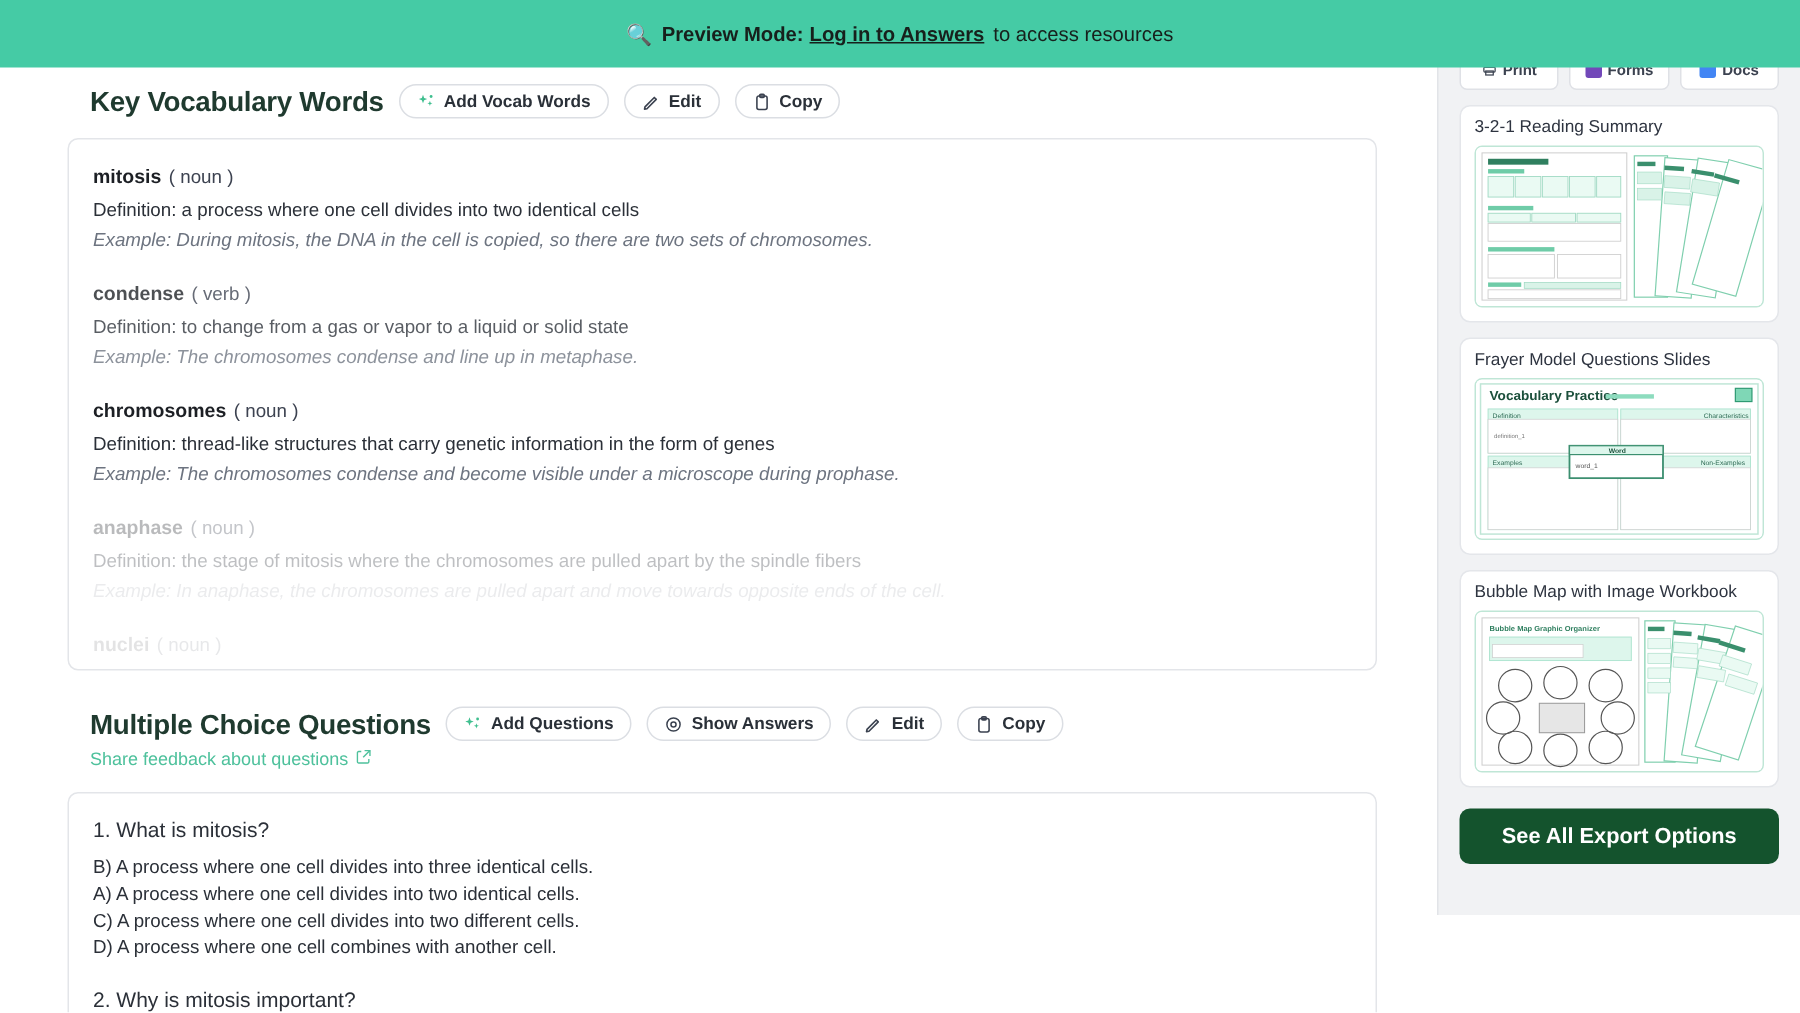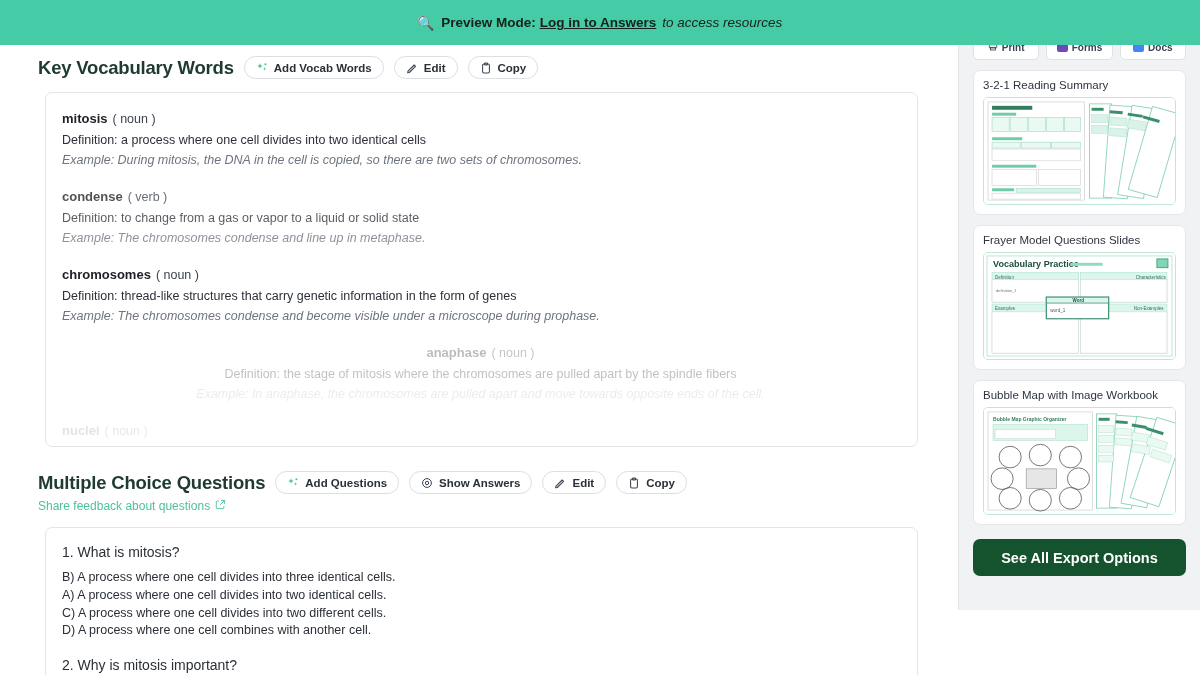--- a/index.html
+++ b/index.html
@@ -18,36 +18,36 @@
     display: flex; align-items: center; justify-content: center;
     z-index: 50;
     font-size: 13.5px; color: #17201c;
   }
   .preview-banner .mag { font-size: 14px; margin-right: 6px; line-height: 1; }
   .preview-banner .pm-label { font-weight: bold; }
   .preview-banner .pm-link {
     font-weight: bold; text-decoration: underline; color: #17201c;
     margin: 0 4px; cursor: pointer;
   }
-  .preview-banner .pm-tail { margin-left: 2px; font-style: italic; }
+  .preview-banner .pm-tail { margin-left: 2px; }
 
   
   .columns { display: flex; width: 1200px; height: 675px; }
   .main-col {
     width: 958px; height: 675px; background: #ffffff;
     padding: 56px 0 0 0; position: relative; overflow: hidden;
   }
   .side-col {
     width: 242px; height: 610px; background: #f1f2f4;
     border-left: 1px solid #e2e4e8;
     padding: 0 14px; position: relative; overflow: hidden;
   }
 
   
-  .section { padding: 0 40px 0 38px; }
+  .section { padding: 0 40px 0 60px; }
   .sec-head { display: flex; align-items: center; gap: 10px; }
   .sec-title {
     font-size: 18.5px; font-weight: bold; color: #1f3a2f; letter-spacing: -0.2px;
   }
   .pill {
     display: inline-flex; align-items: center; gap: 6px;
     height: 23px; padding: 0 11px;
     border: 1px solid #dbdee3; border-radius: 40px;
     background: #ffffff; font-size: 11.5px; color: #2a3038;
     font-weight: bold; white-space: nowrap; cursor: pointer;
@@ -70,21 +70,21 @@
 
   .vocab-entry { margin-bottom: 20px; }
   .vocab-entry:last-child { margin-bottom: 0; }
   .v-term { font-size: 13px; font-weight: bold; color: #1c1f24; }
   .v-pos { font-size: 12.5px; color: #3c4250; font-weight: normal; margin-left: 5px; }
   .v-def { font-size: 12.5px; color: #2b3038; margin-top: 6px; }
   .v-ex { font-size: 12.5px; color: #6d7480; font-style: italic; margin-top: 6px; }
 
   
   .fade-1 { opacity: 0.78; }
-  .fade-2 { opacity: 0.30; text-align: center; }
+  .fade-2 { opacity: 0.30; }
   .fade-3 { opacity: 0.12; }
   .vocab-entry.fade-2 .v-ex { opacity: 0.45; }
 
   .q-block { margin-bottom: 17px; }
   .q-stem { font-size: 14px; color: #2b3038; margin-bottom: 9px; }
   .q-opt { font-size: 12.5px; color: #2b3038; line-height: 1.42; }
 
   
   .export-row {
     display: flex; gap: 7px; justify-content: space-between;

